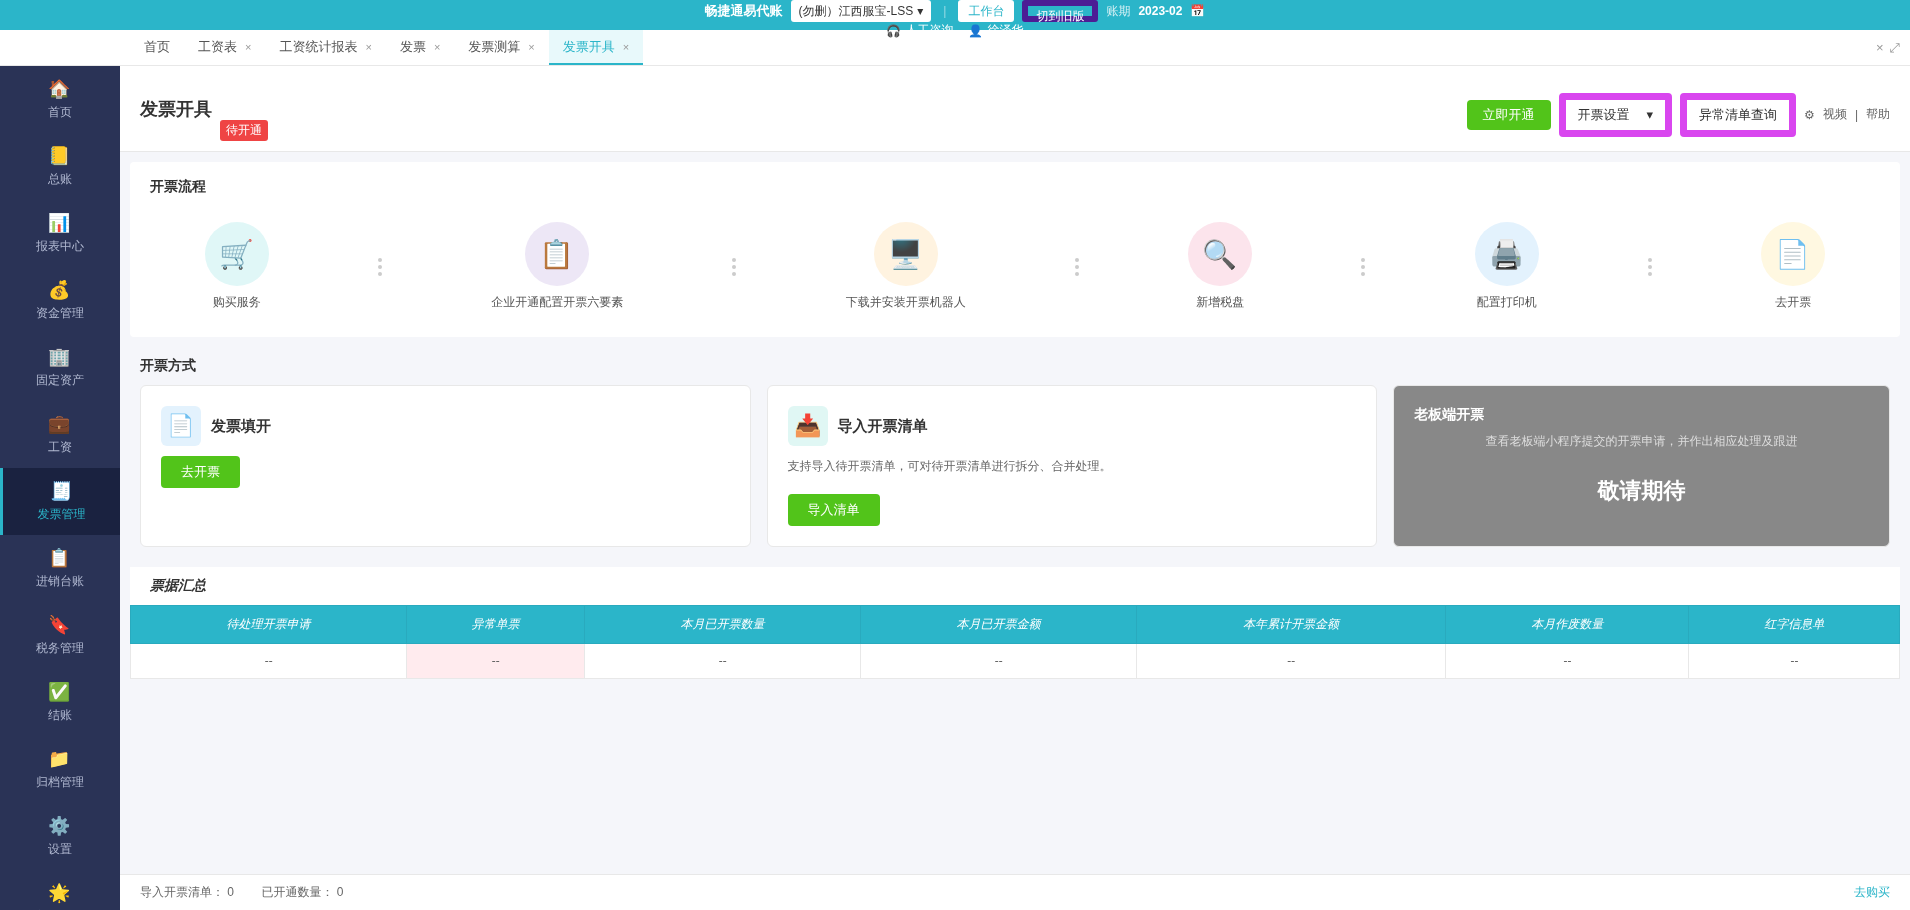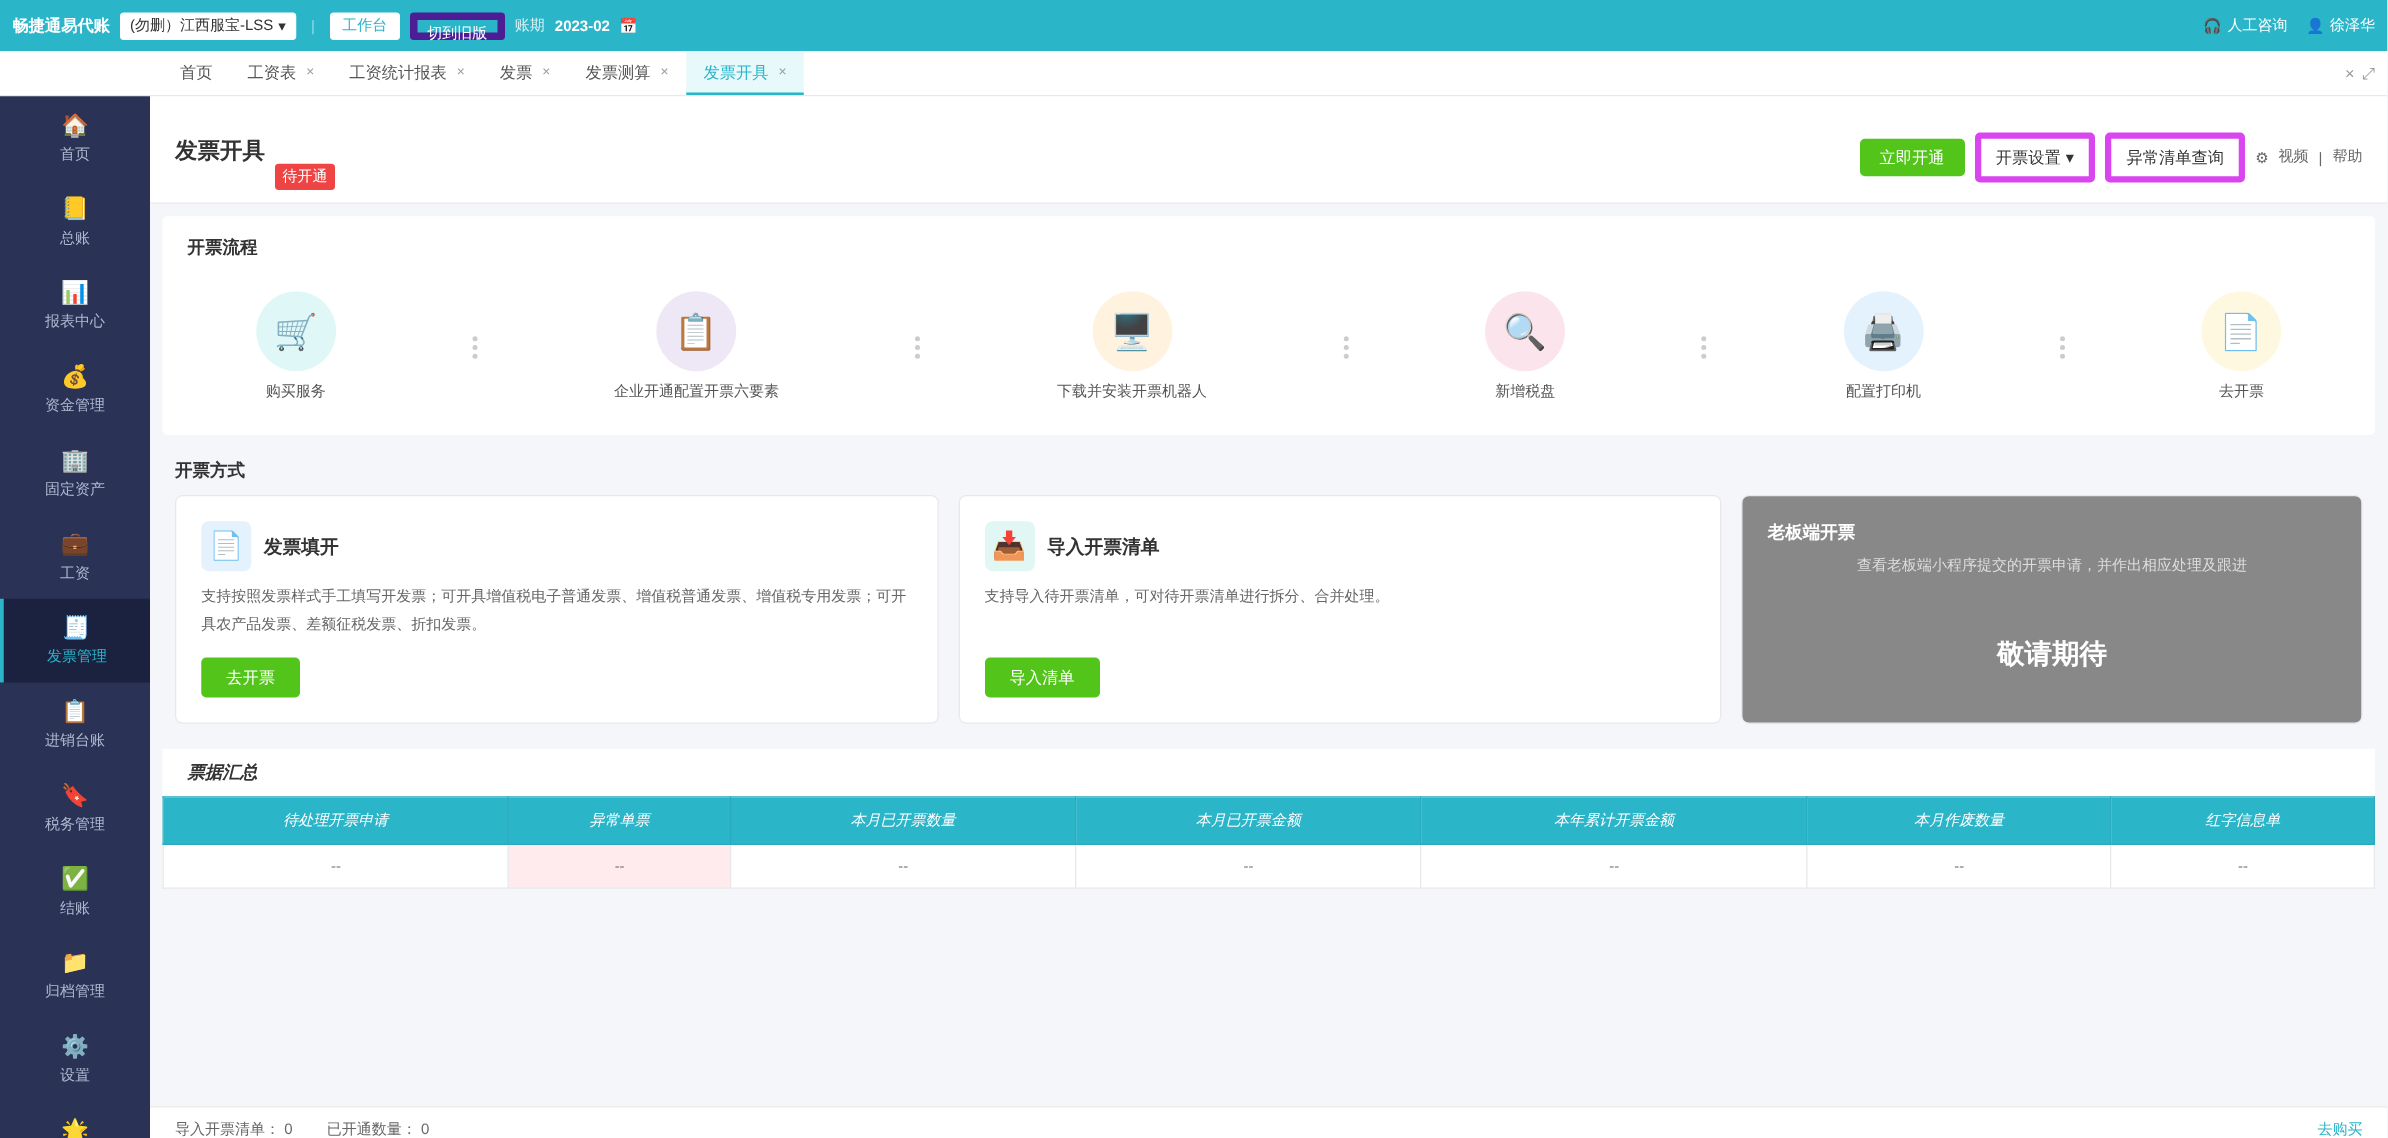--- a/index.html
+++ b/index.html
@@ -1,19 +1,19 @@
 <!DOCTYPE html>
 <html><head>
   <meta charset="utf-8">
   <style>
     * { margin: 0; padding: 0; box-sizing: border-box; }
     body { font-family: 'Microsoft YaHei', Arial, sans-serif; font-size: 13px; background: #f0f2f5; color: #333; width: 1910px; min-height: 910px; overflow-x: hidden; }
 
     
-    .top-bar { height: 41px; background: #2bb5c9; display: flex; align-items: center; justify-content: space-between; padding: 0 10px; color: #fff; font-size: 12px; }
+    .top-bar { height: 30px; background: #2bb5c9; display: flex; align-items: center; justify-content: space-between; padding: 0 10px; color: #fff; font-size: 12px; flex-direction: column; }
     .top-bar-left { display: flex; align-items: center; gap: 8px; }
     .app-logo { font-size: 13px; font-weight: bold; color: #fff; }
     .company-selector { background: #fff; color: #333; border: none; border-radius: 3px; padding: 2px 8px; font-size: 12px; display: flex; align-items: center; gap: 4px; cursor: pointer; height: 22px; }
     .top-bar-right { display: flex; align-items: center; gap: 15px; font-size: 12px; }
     .workspace-btn { background: #fff; color: #2bb5c9; border: none; border-radius: 3px; padding: 2px 10px; cursor: pointer; font-size: 12px; height: 22px; }
     .switch-btn { background: transparent; color: #fff; border: 6px solid #4c1d95; border-radius: 3px; padding: 2px 8px; cursor: pointer; font-size: 12px; height: 22px; }
 
     
     .nav-tabs { height: 36px; background: #fff; border-bottom: 1px solid #e8e8e8; display: flex; align-items: stretch; padding-left: 130px; }
     .nav-tab { padding: 0 14px; display: flex; align-items: center; gap: 4px; cursor: pointer; font-size: 13px; color: #555; border-bottom: 2px solid transparent; white-space: nowrap; }
@@ -33,21 +33,21 @@
     
     .content { flex: 1; background: #f5f6fa; overflow-y: auto; display: flex; flex-direction: column; }
 
     
     .page-header { background: #fff; padding: 10px 20px; display: flex; align-items: center; justify-content: space-between; border-bottom: 1px solid #e8e8e8; }
     .page-title-area { display: flex; align-items: center; gap: 8px; }
     .page-title { font-size: 18px; font-weight: bold; color: #333; }
     .status-badge { background: #ef4444; color: #fff; font-size: 12px; padding: 2px 6px; border-radius: 3px; margin-top: 44px; }
     .page-actions { display: flex; align-items: center; gap: 8px; margin-top: 12px; }
     .btn-primary-green { background: #52c41a; color: #fff; border: none; border-radius: 4px; padding: 6px 16px; cursor: pointer; font-size: 13px; }
-    .btn-outline { background: #fff; color: #333; border: 5px solid #d946ef; border-radius: 4px; padding: 6px 12px; cursor: pointer; font-size: 13px; display: flex; align-items: center; gap: 4px; }
+    .btn-outline { background: #fff; color: #333; border: 7px solid #d946ef; border-radius: 4px; padding: 6px 12px; cursor: pointer; font-size: 13px; display: flex; align-items: center; gap: 17px; }
     .page-tools { display: flex; align-items: center; gap: 8px; color: #666; font-size: 12px; }
 
     
     .section { padding: 16px 20px; background: #fff; margin: 10px; border-radius: 4px; }
     .section-title { font-size: 14px; font-weight: bold; color: #333; margin-bottom: 16px; }
 
     
     .process-flow { display: flex; align-items: center; justify-content: space-around; padding: 10px 0; }
     .process-step { display: flex; flex-direction: column; align-items: center; gap: 8px; }
     .process-icon { width: 64px; height: 64px; border-radius: 50%; display: flex; align-items: center; justify-content: center; font-size: 28px; }
@@ -287,21 +287,20 @@
 
     <div style="padding: 0 10px 10px 10px; background: transparent;">
       <div style="font-size:14px; font-weight:bold; color:#333; padding: 10px 0 10px 10px;">开票方式</div>
       <div class="invoice-methods">
 
         <div class="method-card">
           <div class="method-header">
             <div class="method-icon blue-icon">📄</div>
             <span class="method-title">发票填开</span>
           </div>
-          <div class="method-desc">支持按照发票样式手工填写开发票；可开具增值税电子普通发票、增值税普通发票、增值税专用发票；可开具农产品发票、差额征税发票、折扣发票。</div>
           <button class="method-btn">去开票</button>
         </div>
 
         <div class="method-card">
           <div class="method-header">
             <div class="method-icon teal-icon">📥</div>
             <span class="method-title">导入开票清单</span>
           </div>
           <div class="method-desc">支持导入待开票清单，可对待开票清单进行拆分、合并处理。</div>
           <button class="method-btn">导入清单</button>

